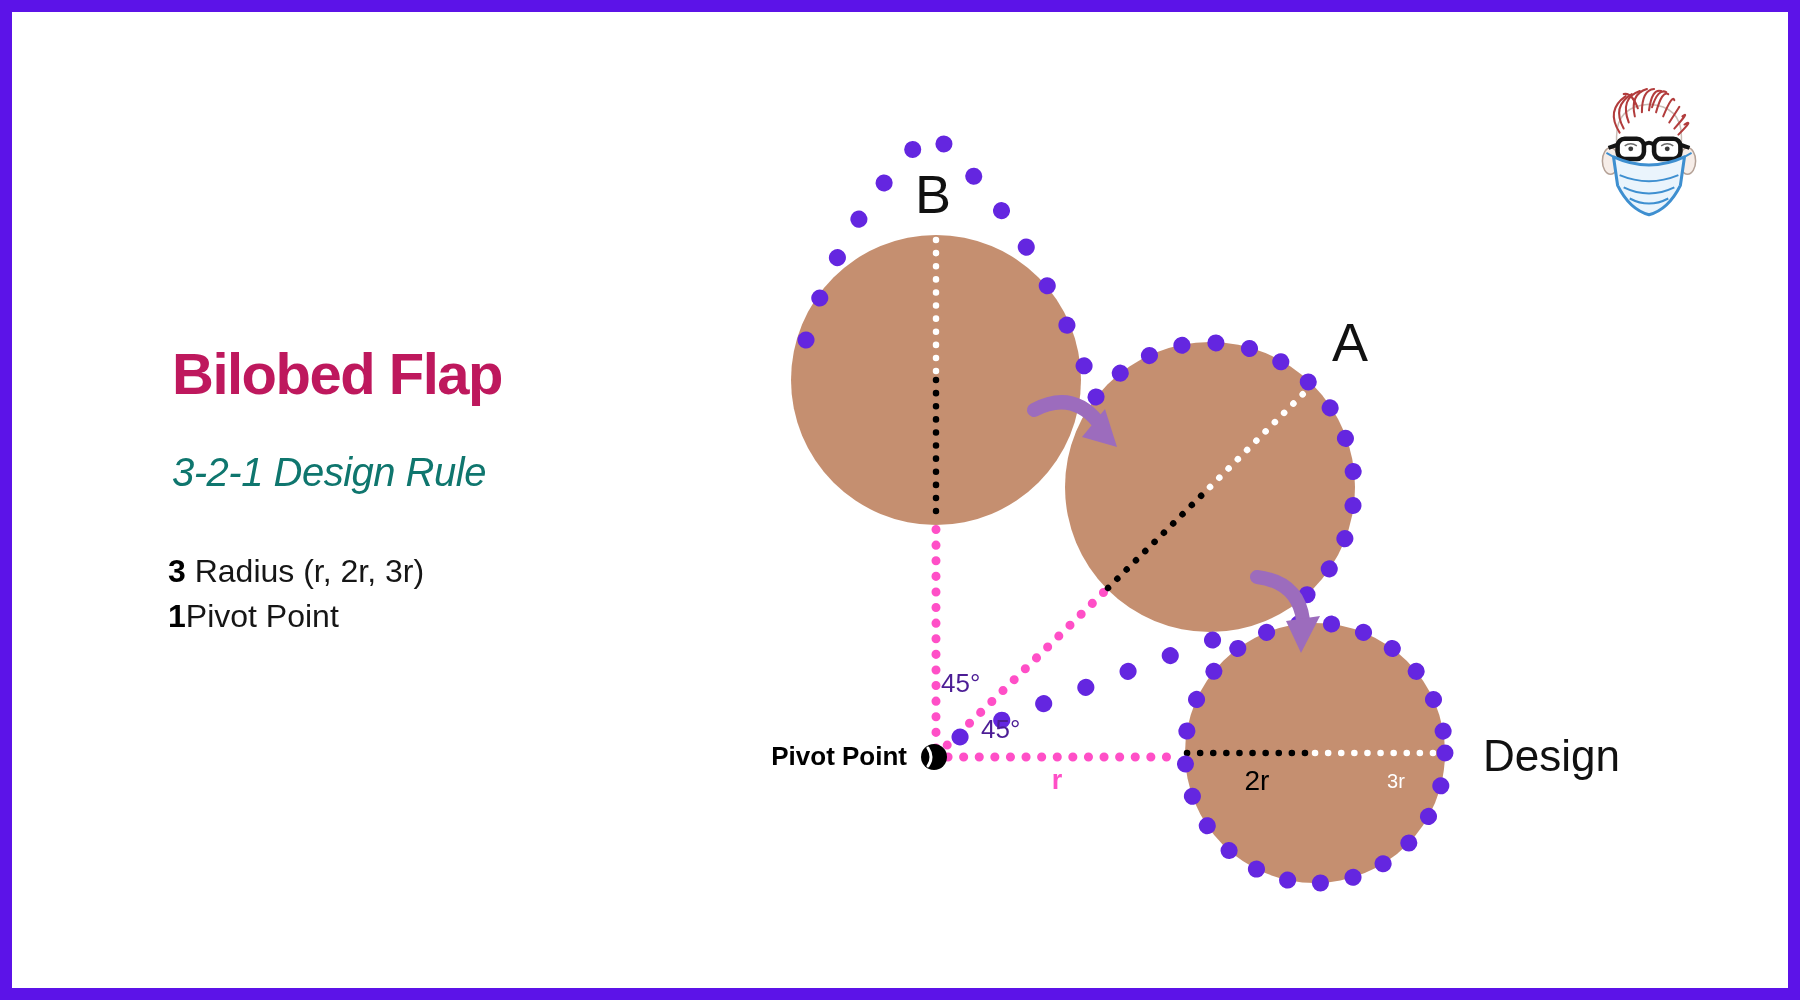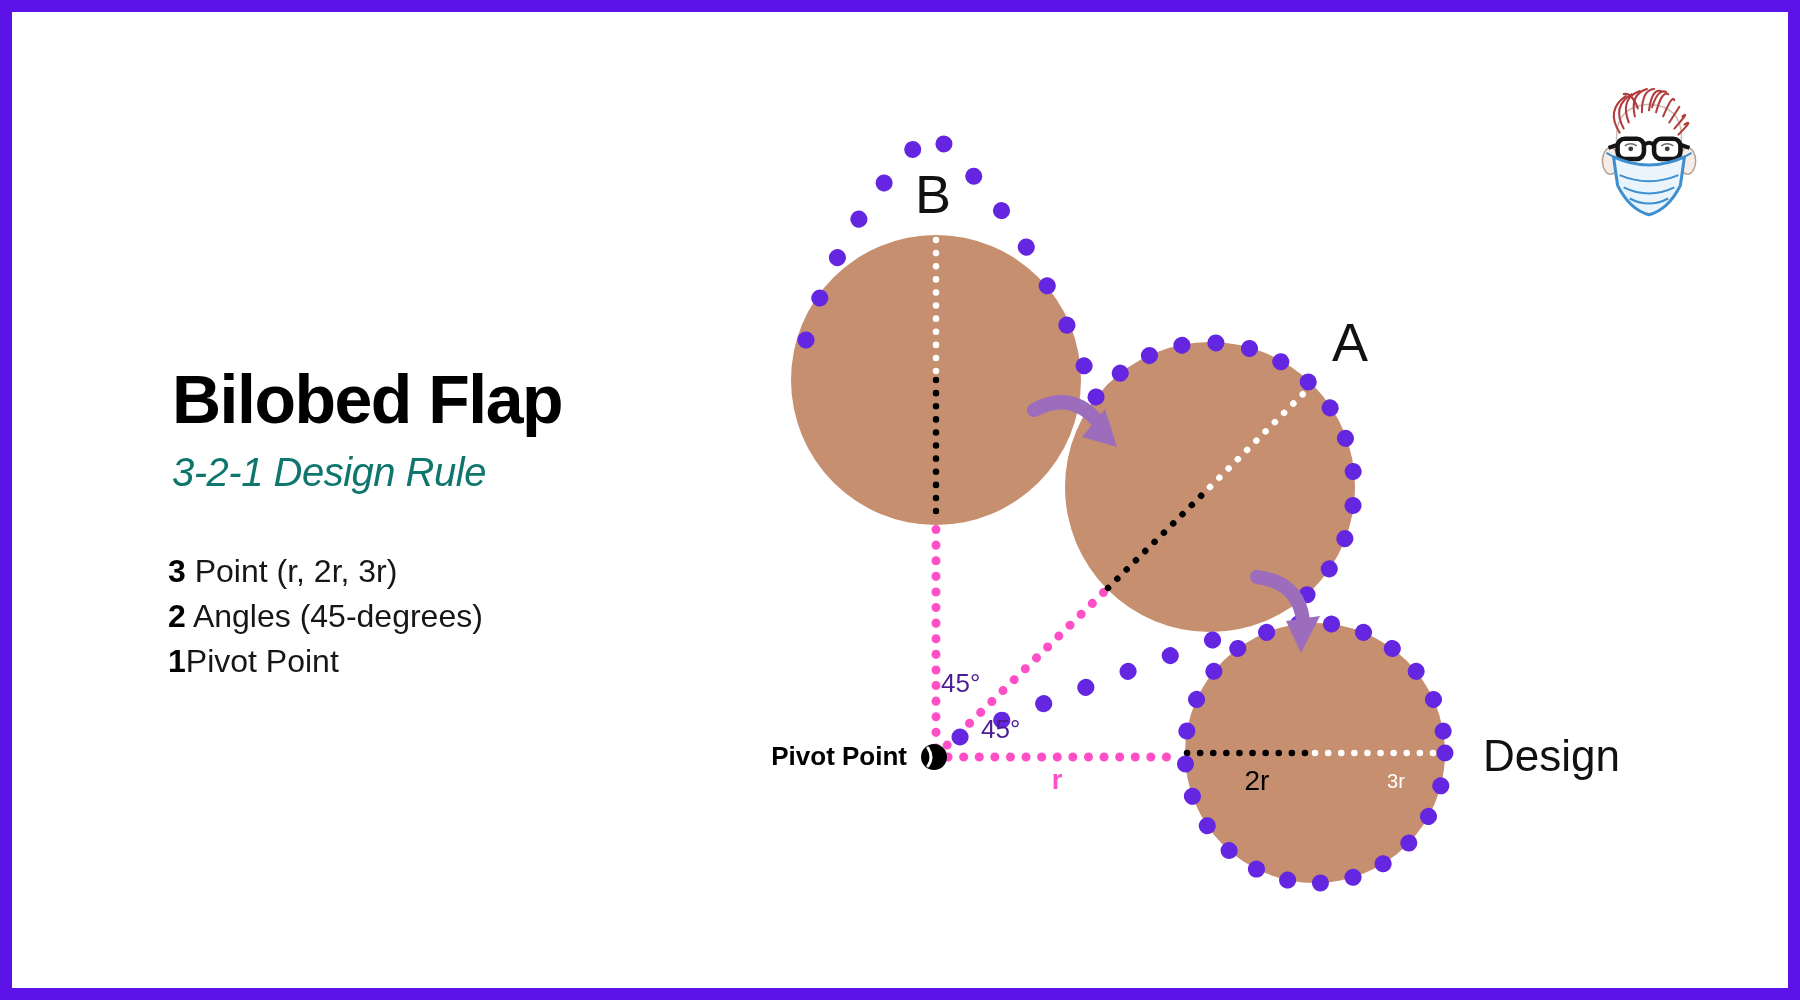--- a/index.html
+++ b/index.html
@@ -7,21 +7,21 @@
     --guide-pink:#ff4fc7; --arrow:#9c6cbd; --text:#121212;
     --mask-blue:#3e8fd0; --hair-red:#b23c3c;
   }
   *{margin:0;padding:0;box-sizing:border-box}
   html,body{width:1800px;height:1000px;background:#fff;overflow:hidden;
     font-family:"Liberation Sans",sans-serif;color:var(--text)}
   .stage{position:relative;width:1800px;height:1000px;background:#fff}
   .frame{position:absolute;inset:0;border:12px solid var(--border);pointer-events:none;z-index:50}
   .abs{position:absolute}
   
-  .title{left:172px;top:364px;font-size:68px;font-weight:700;letter-spacing:-1.5px;line-height:1.05;color:#000000}
+  .title{left:172px;top:344px;font-size:58px;font-weight:700;letter-spacing:-1.5px;line-height:1.05;color:#be185d}
   .subtitle{left:172px;top:450px;font-size:40px;font-style:italic;font-weight:400;color:#0f766e;letter-spacing:-.5px}
   .rules{left:168px;top:549px;font-size:32px;line-height:45px;color:#161616}
   .rules b{font-weight:700;color:#000}
   
   svg.diagram{position:absolute;inset:0;width:1800px;height:1000px}
   .flap{fill:var(--flap-fill)}
   .pink{stroke:var(--guide-pink);stroke-width:9;fill:none;stroke-linecap:round;stroke-dasharray:0.1 15.5}
   .wdot{stroke:#ffffff;stroke-width:6.5;fill:none;stroke-linecap:round;stroke-dasharray:0.1 13}
   .kdot{stroke:#000000;stroke-width:6.5;fill:none;stroke-linecap:round;stroke-dasharray:0.1 13}
   .pdot{stroke:var(--outline-dots);stroke-width:17;fill:none;stroke-linecap:round}
@@ -86,22 +86,21 @@
   <div class="abs lbl pivot-label" style="right:893px;top:756px">Pivot Point</div>
   <div class="abs lbl angle-label" style="left:941px;top:683px">45°</div>
   <div class="abs lbl angle-label" style="left:981px;top:729px">45°</div>
   <div class="abs lbl r-label" style="left:1057px;top:780px">r</div>
   <div class="abs lbl r2-label" style="left:1257px;top:781px">2r</div>
   <div class="abs lbl r3-label" style="left:1396px;top:781px">3r</div>
 
   <div class="abs title">Bilobed Flap</div>
   <div class="abs subtitle">3-2-1 Design Rule</div>
   <div class="abs rules">
-    <div class="rule"><b>3</b><span> Point (r, 2r, 3r)</span></div>
-    <div class="rule"><b>2</b><span> Angles (45-degrees)</span></div>
+    <div class="rule"><b>3</b><span> Radius (r, 2r, 3r)</span></div>
     <div class="rule"><b>1</b><span>Pivot Point</span></div>
   </div>
 
   <div class="abs avatar">
     <svg viewBox="0 0 110 150" aria-hidden="true">
 
       <ellipse cx="17" cy="74" rx="8" ry="13" fill="#f6ede8" stroke="#b4a196" stroke-width="1.5"></ellipse>
       <ellipse cx="93" cy="74" rx="8" ry="13" fill="#f6ede8" stroke="#b4a196" stroke-width="1.5"></ellipse>
 
       <path d="M23 50 Q23 20 55 18 Q87 20 87 50 L87 76 Q87 102 74 114 Q62 124 55 124 Q48 124 36 114 Q23 102 23 76 Z" fill="#ffffff" stroke="#c9bdb6" stroke-width="1.5"></path>

